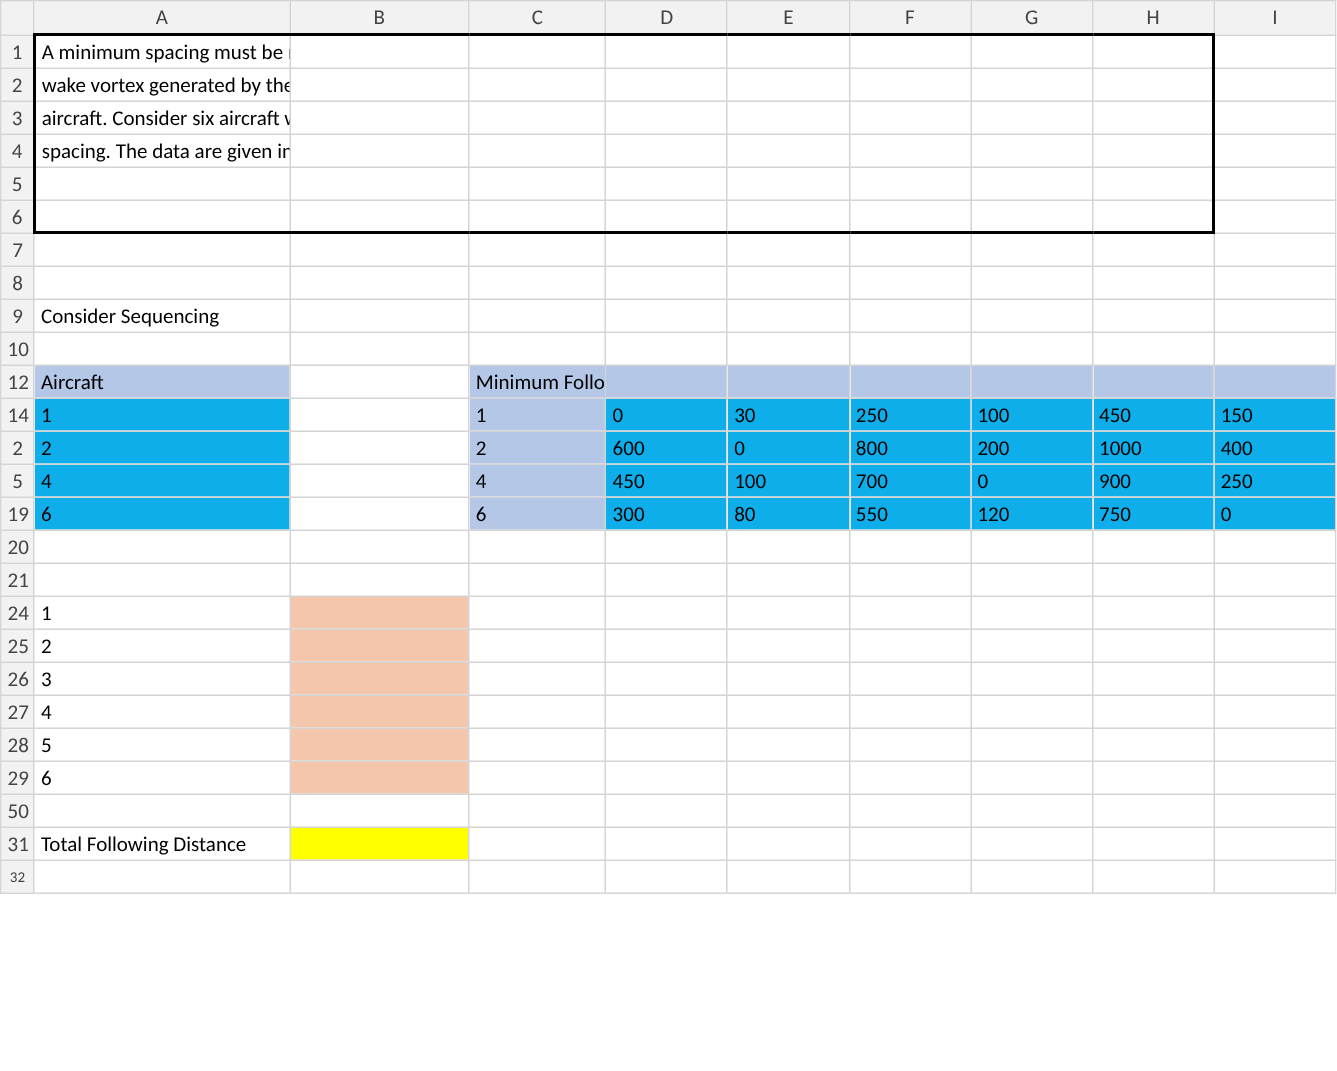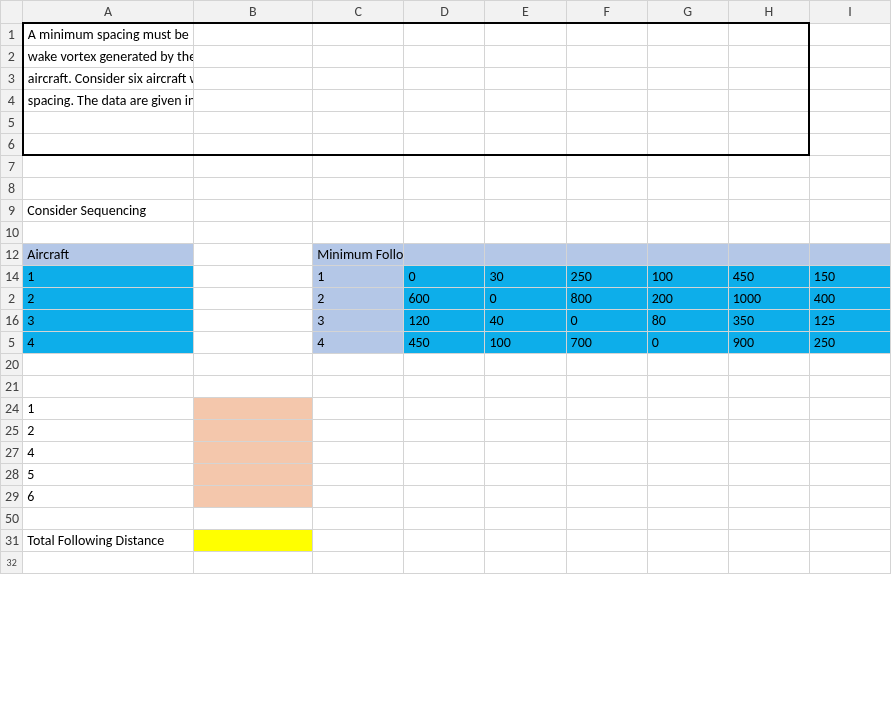--- a/index.html
+++ b/index.html
@@ -279,43 +279,43 @@
       <td></td>
       <td class="header-blue right">2</td>
       <td class="data-blue right">600</td>
       <td class="data-blue right">0</td>
       <td class="data-blue right">800</td>
       <td class="data-blue right">200</td>
       <td class="data-blue right">1000</td>
       <td class="data-blue right">400</td>
     </tr>
     <tr>
-      <th class="rowhead">16</th>
-      <td class="data-blue right">3</td>
-      <td></td>
-      <td class="header-blue right">3</td>
-      <td class="data-blue right">120</td>
-      <td class="data-blue right">40</td>
-      <td class="data-blue right">0</td>
-      <td class="data-blue right">80</td>
-      <td class="data-blue right">350</td>
-      <td class="data-blue right">125</td>
-    </tr>
-    <tr>
       <th class="rowhead">5</th>
       <td class="data-blue right">4</td>
       <td></td>
       <td class="header-blue right">4</td>
       <td class="data-blue right">450</td>
       <td class="data-blue right">100</td>
       <td class="data-blue right">700</td>
       <td class="data-blue right">0</td>
       <td class="data-blue right">900</td>
       <td class="data-blue right">250</td>
     </tr>
+    <tr>
+      <th class="rowhead">19</th>
+      <td class="data-blue right">6</td>
+      <td></td>
+      <td class="header-blue right">6</td>
+      <td class="data-blue right">300</td>
+      <td class="data-blue right">80</td>
+      <td class="data-blue right">550</td>
+      <td class="data-blue right">120</td>
+      <td class="data-blue right">750</td>
+      <td class="data-blue right">0</td>
+    </tr>
 
     <tr>
         <th class="rowhead">20</th>
         <td></td>
         <td></td>
         <td></td>
         <td></td>
         <td></td>
         <td></td>
         <td></td>
@@ -345,20 +345,32 @@
         <td></td>
         <td></td>
         <td></td>
         <td></td>
         <td></td>
         <td></td>
       </tr>
     <tr>
         <th class="rowhead">25</th>
         <td class="right">2</td>
+        <td class="orange"></td>
+        <td></td>
+        <td></td>
+        <td></td>
+        <td></td>
+        <td></td>
+        <td></td>
+        <td></td>
+      </tr>
+    <tr>
+        <th class="rowhead">26</th>
+        <td class="right">3</td>
         <td class="orange"></td>
         <td></td>
         <td></td>
         <td></td>
         <td></td>
         <td></td>
         <td></td>
         <td></td>
       </tr>
     <tr>

